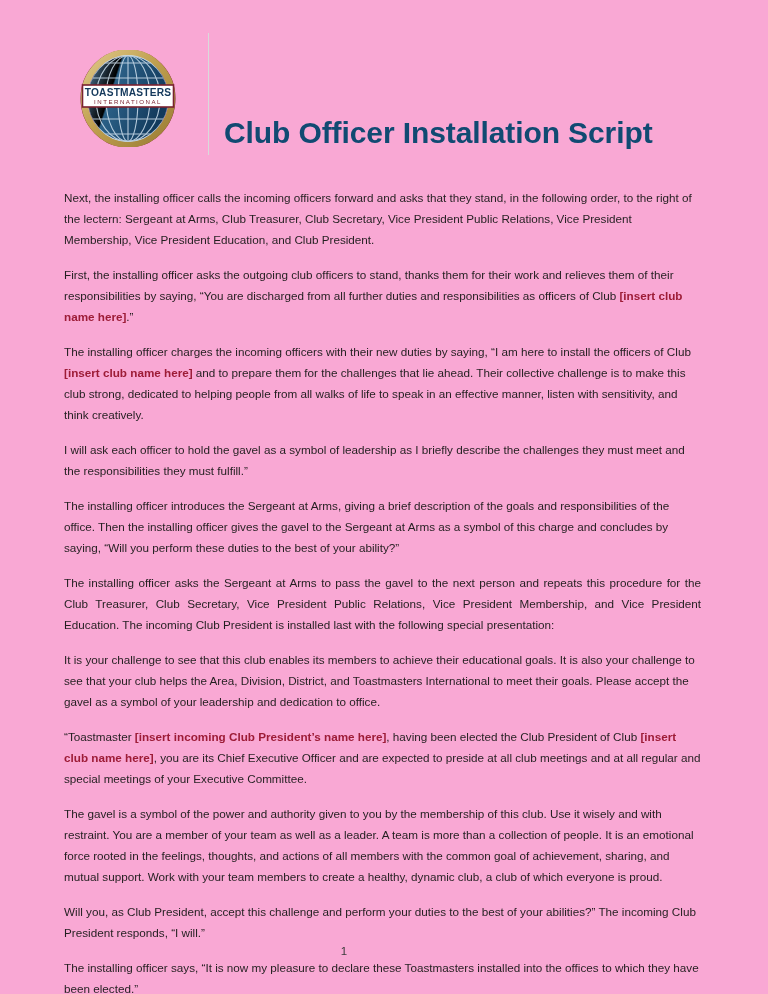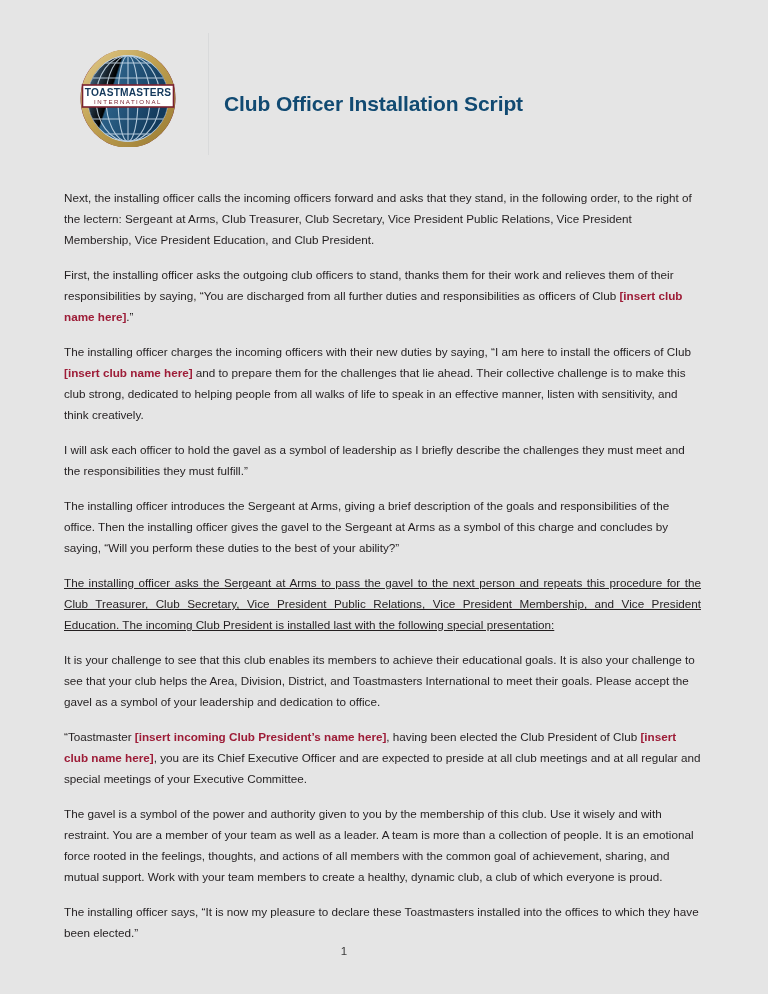--- a/index.html
+++ b/index.html
@@ -8,21 +8,21 @@
     background: #ffffff;
   }
   body {
     font-family: "Liberation Sans", sans-serif;
     color: #231f20;
   }
   .page {
     position: relative;
     width: 768px;
     height: 994px;
-    background: #e5e5e5;
+    background: #f9a8d4;
     overflow: hidden;
     box-sizing: border-box;
   }
 
   
   .header {
     position: absolute;
     left: 0;
     top: 0;
     width: 768px;
@@ -42,22 +42,22 @@
     left: 208px;
     top: 33px;
     width: 1px;
     height: 122px;
     background: #d9dadb;
   }
 
   .doc-title {
     position: absolute;
     left: 224px;
-    top: 78px;
-    font-size: 21px;
+    top: 96px;
+    font-size: 30px;
     font-weight: bold;
     letter-spacing: -0.1px;
     color: #114a72;
     white-space: nowrap;
   }
 
   
   .content {
     position: absolute;
     left: 64px;
@@ -66,21 +66,20 @@
   }
   p.para {
     margin: 0 0 14px 0;
     font-size: 11.7px;
     line-height: 21px;
     color: #231f20;
     text-align: left;
   }
   p.para.justify {
     text-align: justify;
-    text-decoration: underline;
   }
   .ph {
     color: #9d1c37;
     font-weight: bold;
   }
 
   
   .page-number {
     position: absolute;
     left: 0;
@@ -157,18 +156,19 @@
   <div class="content">
       <p class="para"><span>Next, the installing officer calls the incoming officers forward and asks that they stand, in the following order, to the right of the lectern: Sergeant at Arms, Club Treasurer, Club Secretary, Vice President Public Relations, Vice President Membership, Vice President Education, and Club President.</span></p>
       <p class="para"><span>First, the installing officer asks the outgoing club officers to stand, thanks them for their work and relieves them of their responsibilities by saying, “You are discharged from all further duties and responsibilities as officers of Club </span><span class="ph">[insert club name here]</span><span>.”</span></p>
       <p class="para"><span>The installing officer charges the incoming officers with their new duties by saying, “I am here to install the officers of Club </span><span class="ph">[insert club name here]</span><span> and to prepare them for the challenges that lie ahead. Their collective challenge is to make this club strong, dedicated to helping people from all walks of life to speak in an effective manner, listen with sensitivity, and think creatively.</span></p>
       <p class="para"><span>I will ask each officer to hold the gavel as a symbol of leadership as I briefly describe the challenges they must meet and the responsibilities they must fulfill.”</span></p>
       <p class="para"><span>The installing officer introduces the Sergeant at Arms, giving a brief description of the goals and responsibilities of the office. Then the installing officer gives the gavel to the Sergeant at Arms as a symbol of this charge and concludes by saying, “Will you perform these duties to the best of your ability?”</span></p>
       <p class="para justify"><span>The installing officer asks the Sergeant at Arms to pass the gavel to the next person and repeats this procedure for the Club Treasurer, Club Secretary, Vice President Public Relations, Vice President Membership, and Vice President Education. The incoming Club President is installed last with the following special presentation:</span></p>
       <p class="para"><span>It is your challenge to see that this club enables its members to achieve their educational goals. It is also your challenge to see that your club helps the Area, Division, District, and Toastmasters International to meet their goals. Please accept the gavel as a symbol of your leadership and dedication to office.</span></p>
       <p class="para"><span>“Toastmaster </span><span class="ph">[insert incoming Club President’s name here]</span><span>, having been elected the Club President of Club </span><span class="ph">[insert club name here]</span><span>, you are its Chief Executive Officer and are expected to preside at all club meetings and at all regular and special meetings of your Executive Committee.</span></p>
       <p class="para"><span>The gavel is a symbol of the power and authority given to you by the membership of this club. Use it wisely and with restraint. You are a member of your team as well as a leader. A team is more than a collection of people. It is an emotional force rooted in the feelings, thoughts, and actions of all members with the common goal of achievement, sharing, and mutual support. Work with your team members to create a healthy, dynamic club, a club of which everyone is proud.</span></p>
+      <p class="para"><span>Will you, as Club President, accept this challenge and perform your duties to the best of your abilities?” The incoming Club President responds, “I will.”</span></p>
       <p class="para"><span>The installing officer says, “It is now my pleasure to declare these Toastmasters installed into the offices to which they have been elected.”</span></p>
     </div>
 
   <div class="page-number">1</div>
 
 </div>
 
 </body></html>

